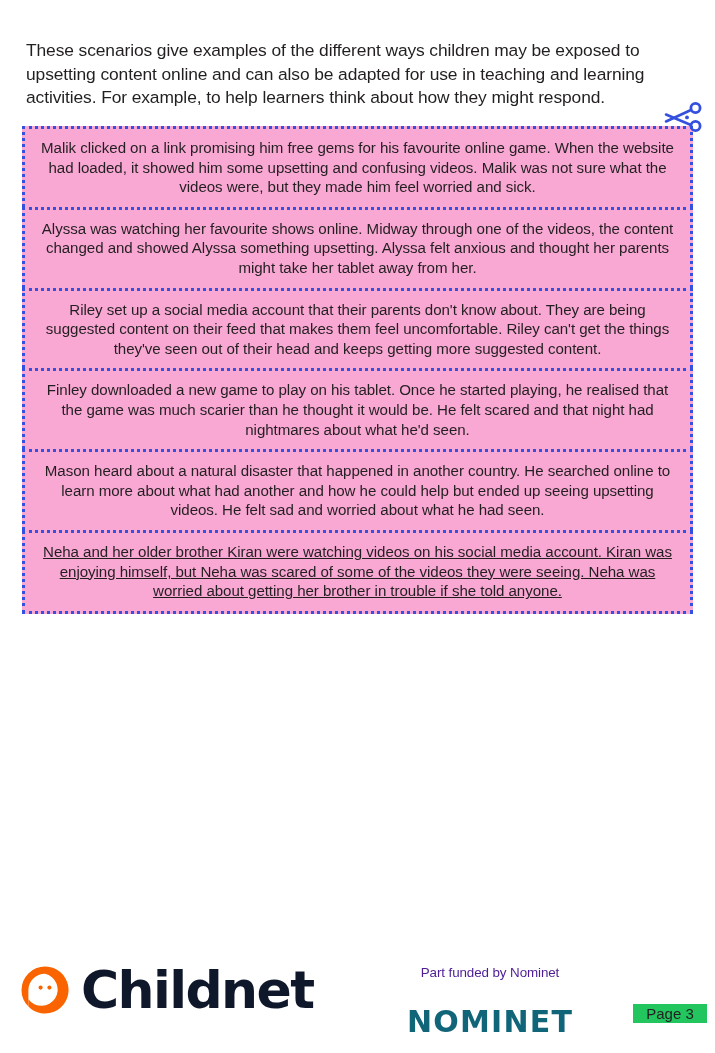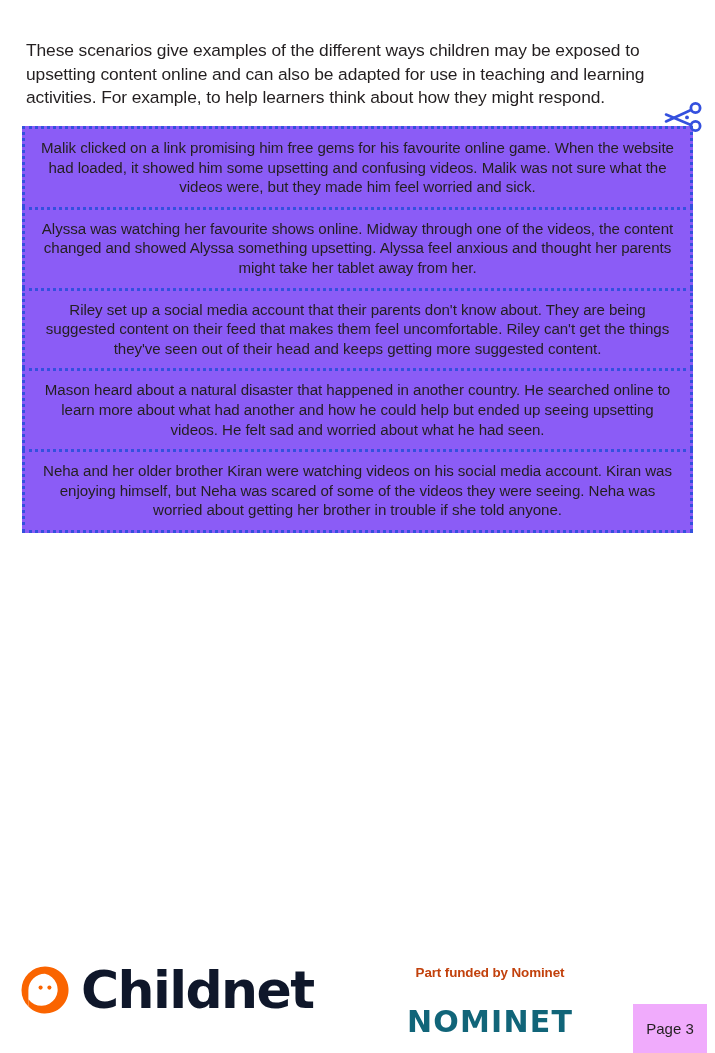--- a/index.html
+++ b/index.html
@@ -58,24 +58,25 @@
   .scenario-box {
     box-sizing: border-box;
     border: 3px dotted #3450de;
     border-bottom: none;
     padding: 9px 16px 10px 16px;
     text-align: center;
     font-size: 15.1px;
     line-height: 19.6px;
     letter-spacing: -0.05px;
     color: #231f20;
-    background: #8b5cf6;
+    background: #f9a8d4;
   }
   .scenario-box:last-child {
     border-bottom: 3px dotted #3450de;
+    text-decoration: underline;
   }
 
   
   .footer {
     position: absolute;
     left: 0;
     top: 950px;
     width: 715px;
     height: 103px;
   }
@@ -104,42 +105,41 @@
 
   .nominet-block {
     position: absolute;
     left: 370px;
     top: 14px;
     width: 240px;
     text-align: center;
   }
   .nominet-caption {
     font-size: 13.4px;
-    color: #c2410c;
+    color: #4c1d95;
     line-height: 18px;
     letter-spacing: -0.1px;
-    font-weight: bold;
   }
   .nominet-word {
     margin-top: 25px;
     font-family: "DejaVu Sans", sans-serif;
     font-size: 30px;
     font-weight: 700;
     color: #116579;
     letter-spacing: 1.2px;
     line-height: 1;
   }
 
   .page-badge {
     position: absolute;
     left: 633px;
     top: 1004px;
     width: 74px;
-    height: 49px;
-    background: #f0abfc;
+    height: 19px;
+    background: #22c55e;
     display: flex;
     align-items: center;
     justify-content: center;
     font-size: 15px;
     color: #231f20;
   }
 </style>
 </head>
 <body>
 
@@ -154,22 +154,23 @@
         <line x1="3" y1="13.5" x2="28" y2="24"></line>
       </g>
       <circle cx="32.5" cy="7" r="4.6" fill="none" stroke="#3450de" stroke-width="2.8"></circle>
       <circle cx="32.5" cy="25" r="4.6" fill="none" stroke="#3450de" stroke-width="2.8"></circle>
       <circle cx="24" cy="16.4" r="1.9" fill="#3450de"></circle>
     </svg>
   </div>
 
   <div class="scenario-stack">
     <div class="scenario-box">Malik clicked on a link promising him free gems for his favourite online game. When the website had loaded, it showed him some upsetting and confusing videos. Malik was not sure what the videos were, but they made him feel worried and sick.</div>
-    <div class="scenario-box">Alyssa was watching her favourite shows online. Midway through one of the videos, the content changed and showed Alyssa something upsetting. Alyssa feel anxious and thought her parents might take her tablet away from her.</div>
+    <div class="scenario-box">Alyssa was watching her favourite shows online. Midway through one of the videos, the content changed and showed Alyssa something upsetting. Alyssa felt anxious and thought her parents might take her tablet away from her.</div>
     <div class="scenario-box">Riley set up a social media account that their parents don't know about. They are being suggested content on their feed that makes them feel uncomfortable.  Riley can't get the things they've seen out of their head and keeps getting more suggested content.</div>
+    <div class="scenario-box">Finley downloaded a new game to play on his tablet. Once he started playing, he realised that the game was much scarier than he thought it would be. He felt scared and that night had nightmares about what he'd seen.</div>
     <div class="scenario-box">Mason heard about a natural disaster that happened in another country. He searched online to learn more about what had another and how he could help but ended up seeing upsetting videos. He felt sad and worried about what he had seen.</div>
     <div class="scenario-box">Neha and her older brother Kiran were watching videos on his social media account. Kiran was enjoying himself, but Neha was scared of some of the videos they were seeing. Neha was worried about getting her brother in trouble if she told anyone.</div>
   </div>
 
   <div class="footer">
 
     <div class="childnet-logo">
       <div class="childnet-mark">
         <svg viewBox="0 0 54 54" width="54" height="54" aria-hidden="true">
           <path d="M27 3.5 A23.5 23.5 0 1 1 10.4 43.6 L10.4 36.2 A16.2 16.2 0 1 0 27 10.8 A16.2 16.2 0 0 0 10.4 27 L3.5 27 A23.5 23.5 0 0 1 27 3.5 Z" fill="#fa6400"></path>

